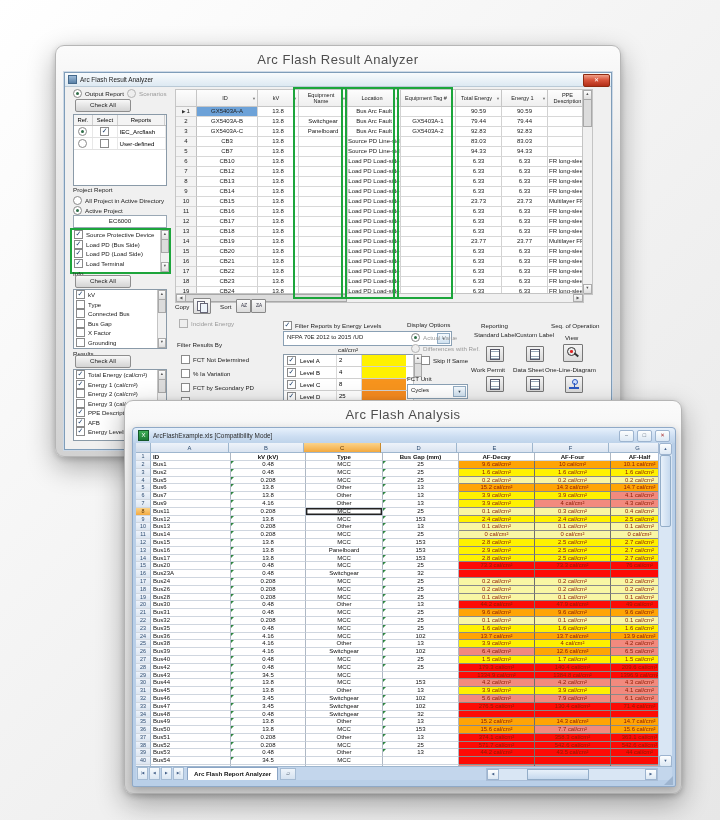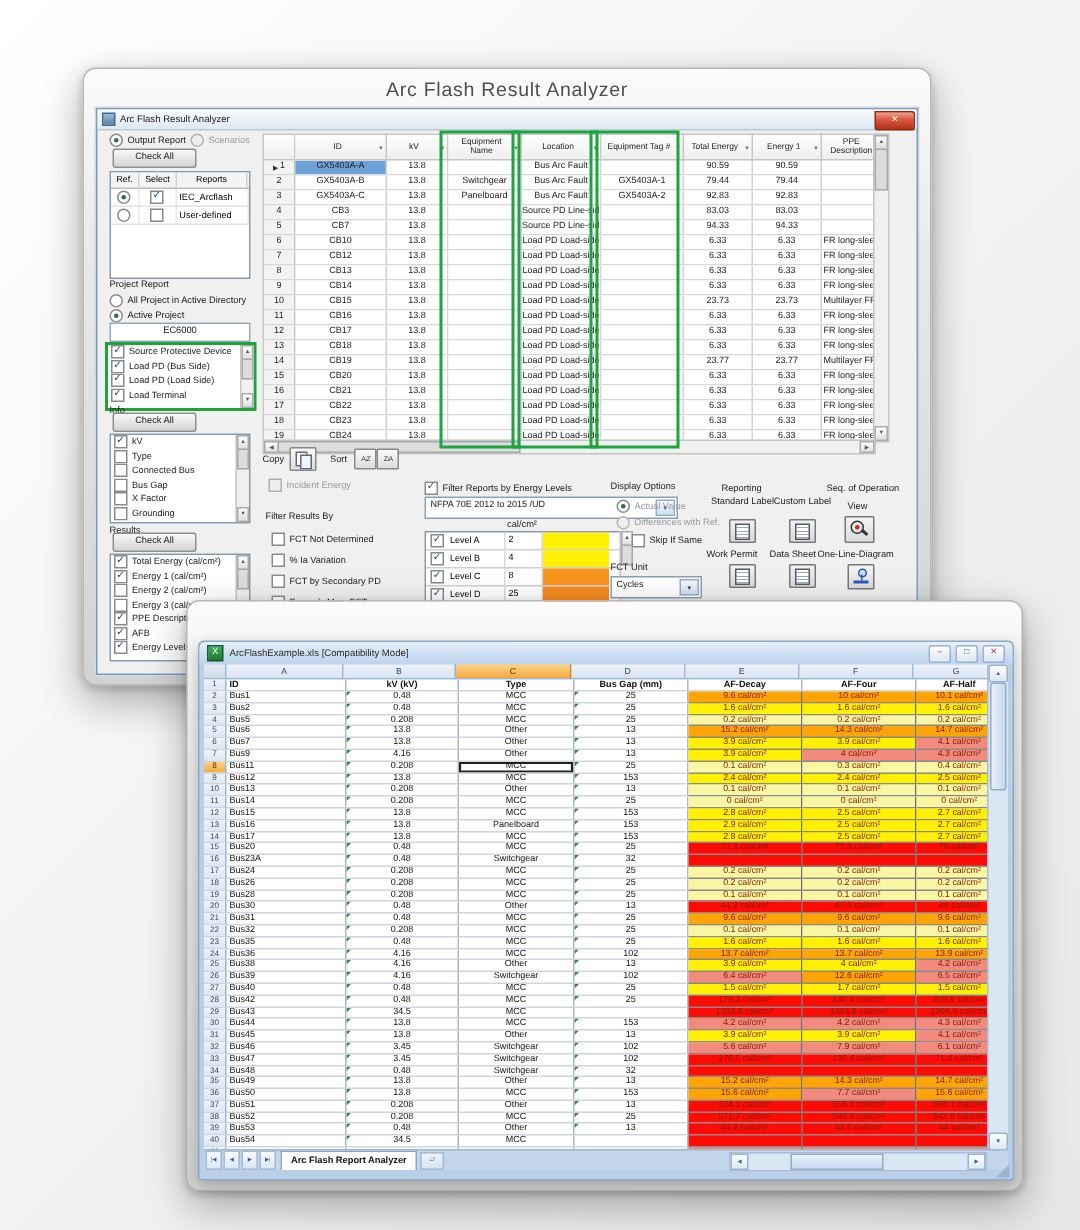--- a/index.html
+++ b/index.html
@@ -775,20 +775,21 @@
         <div class="oli" style="left:500px;top:290px;">
           <span class="nd"></span>
           <span class="st"></span>
           <span class="bs"></span>
         </div>
       </div>
     </div>
   </div>
 
   <div class="frame frame2">
+    <div class="ftitle">Arc Flash Analysis</div>
     <div class="xl">
       <div class="xtitle">
         <span class="xico">X</span>
         <span class="xttxt">ArcFlashExample.xls  [Compatibility Mode]</span>
         <span class="xctl">
           <span>–</span>
           <span>□</span>
           <span class="xcls">✕</span>
         </span>
       </div>

